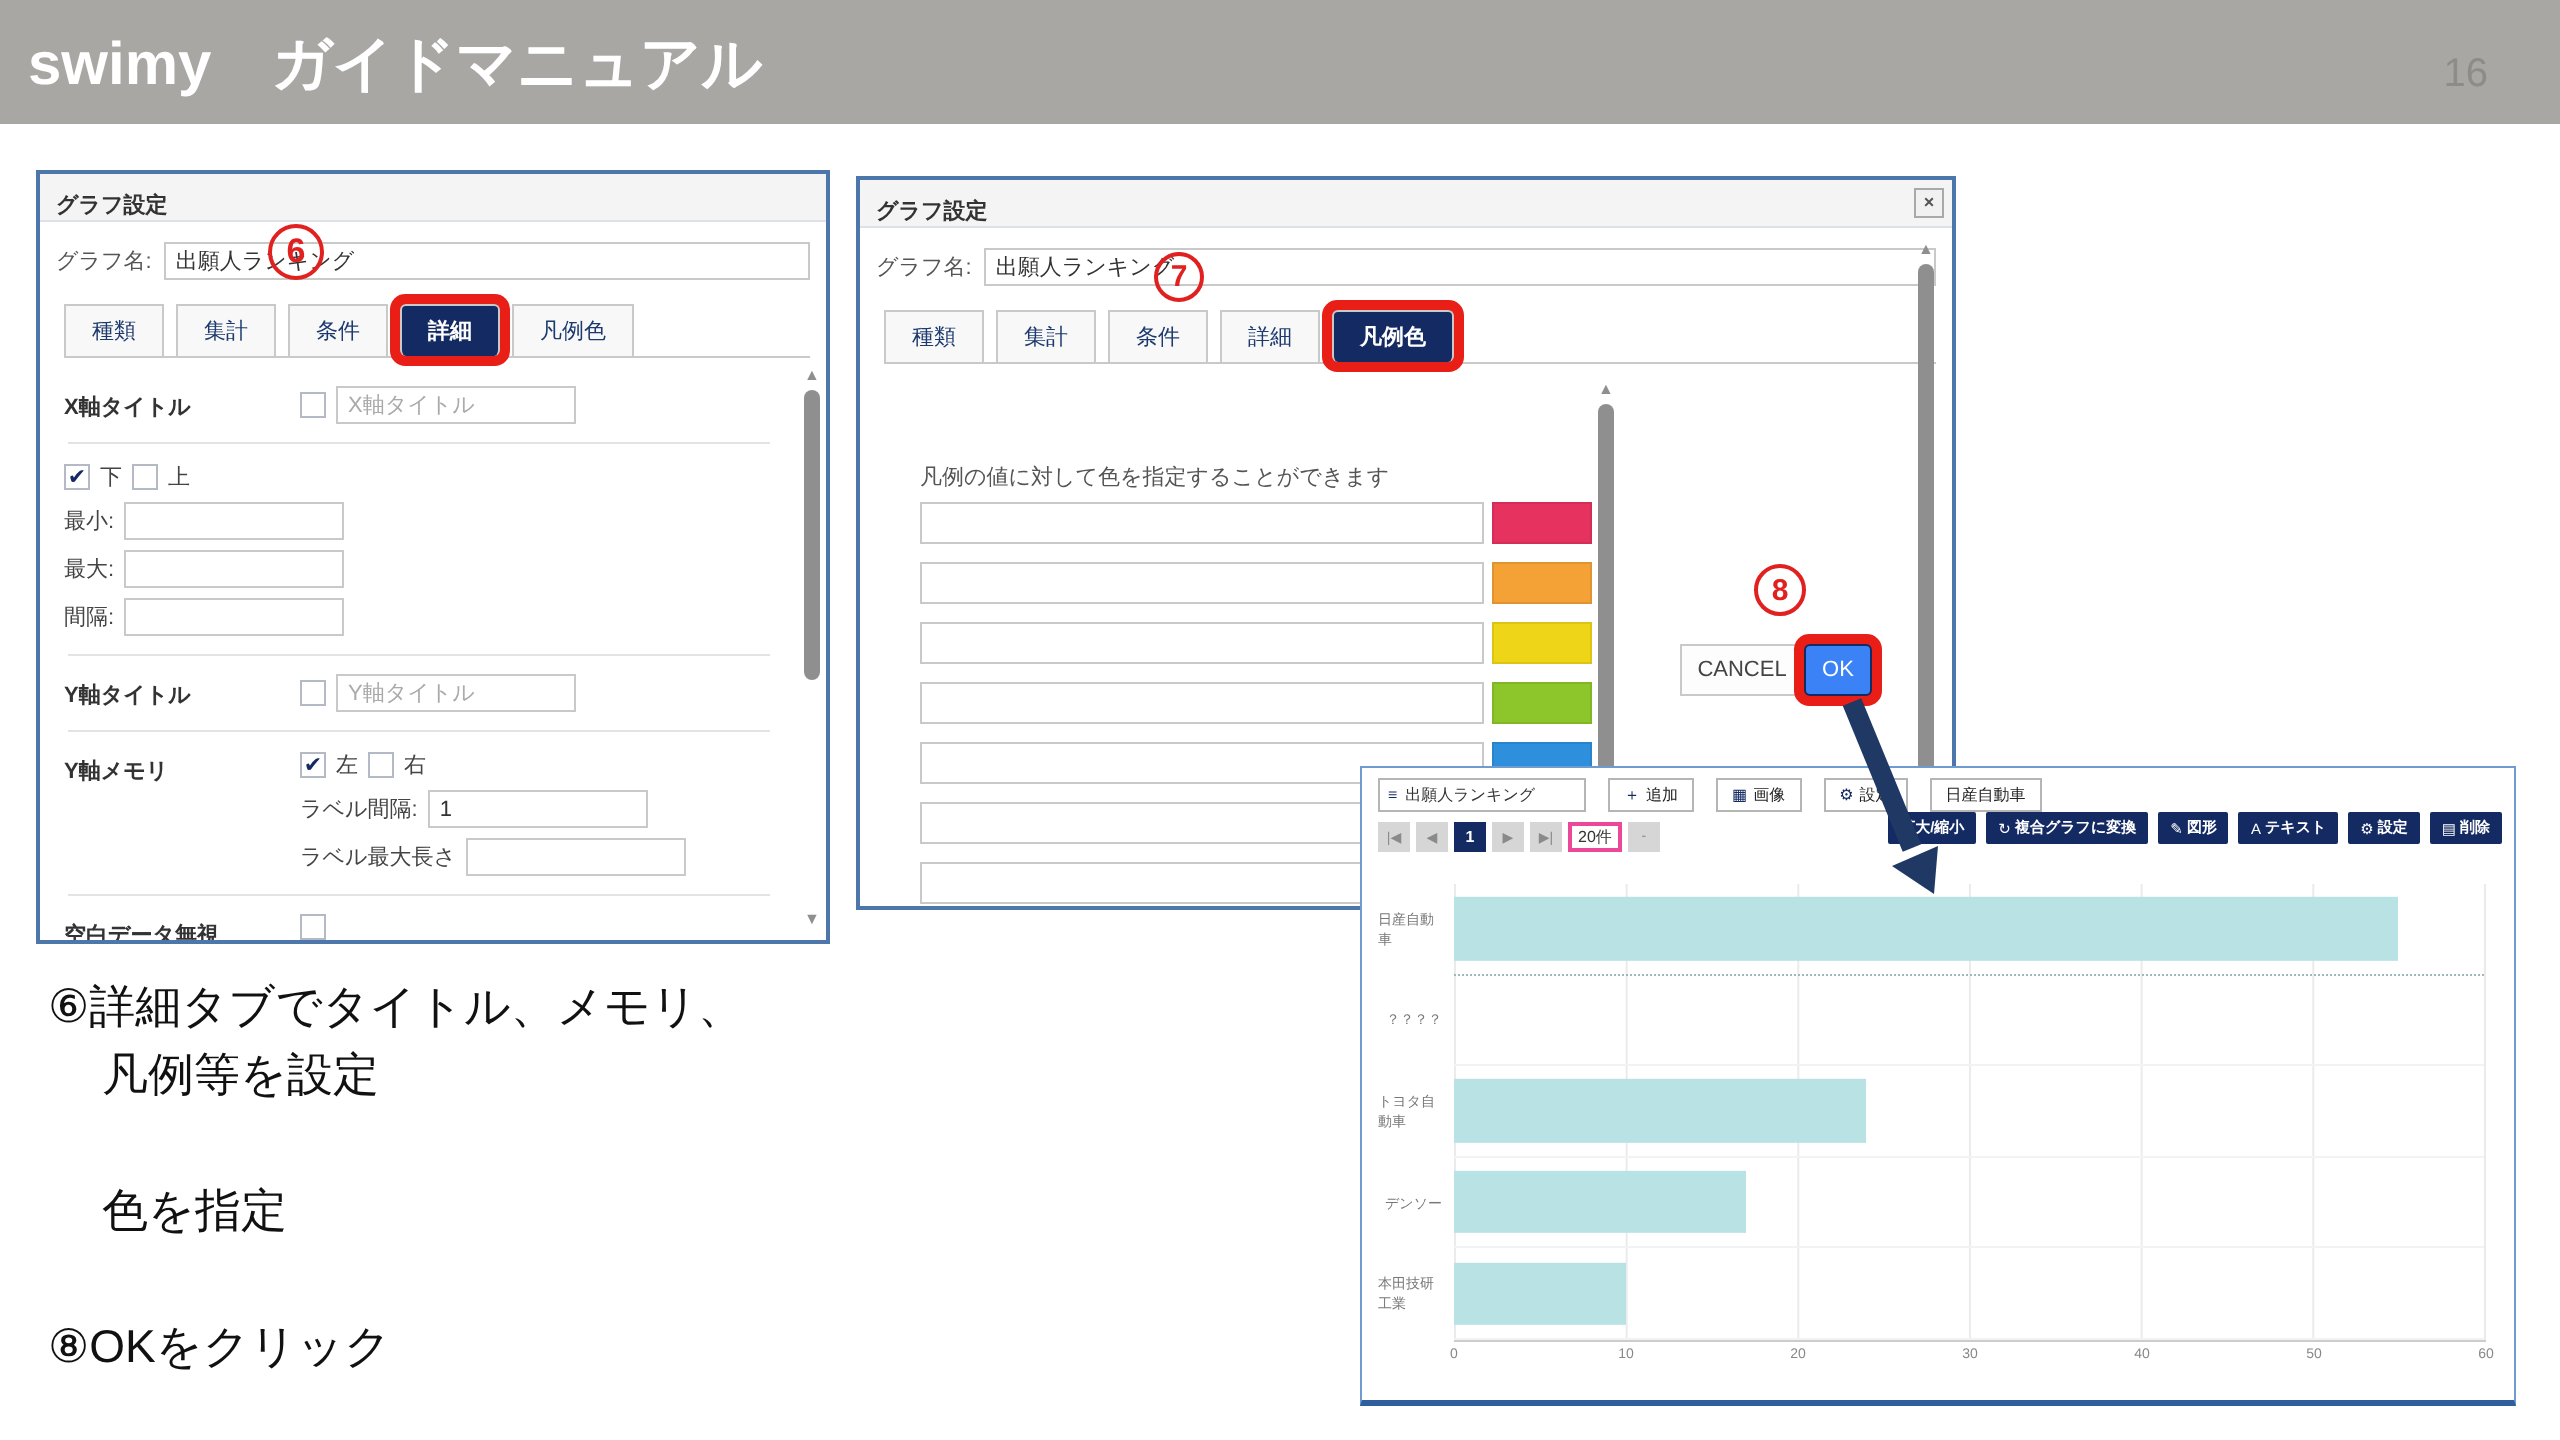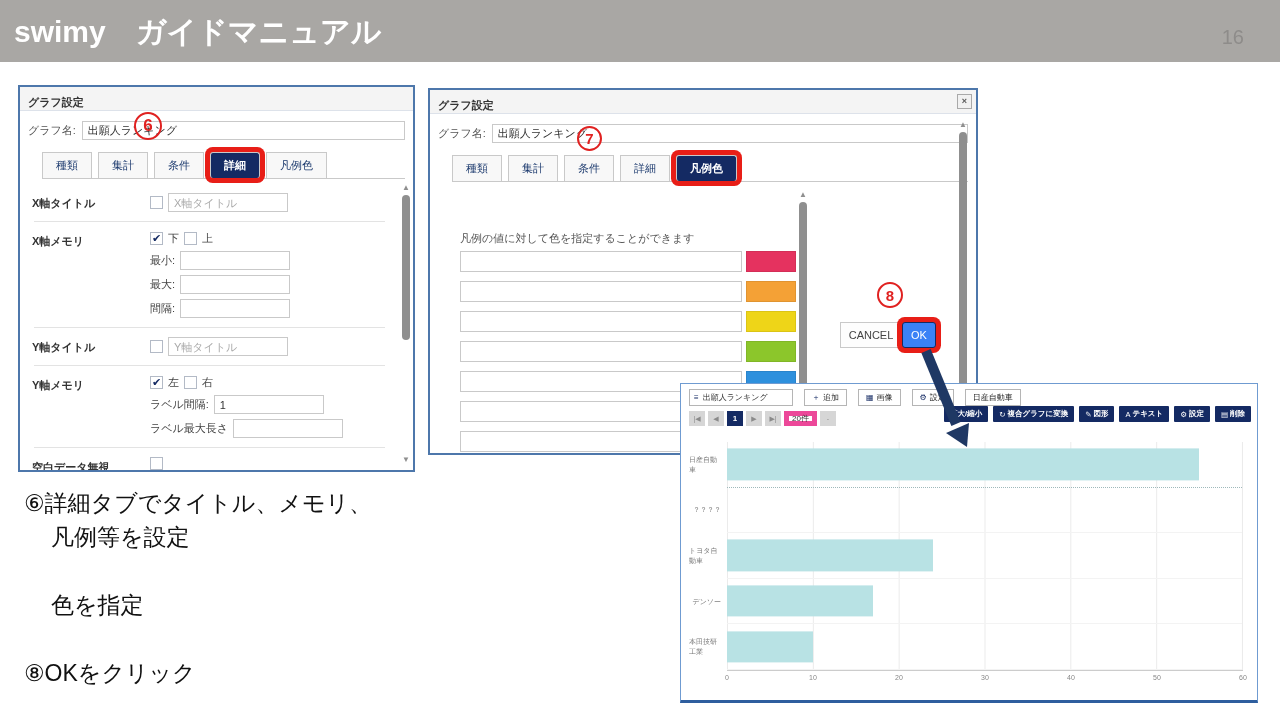--- a/index.html
+++ b/index.html
@@ -12,21 +12,21 @@
   .header .pagenum { position:absolute; right:36px; top:26px; font-size:20px; color:#8e8c8a; }
 
   
   .dialog { position:absolute; background:#fff; border:2px solid #4d77ab; }
   .dlg-left  { left:18px;  top:85px; width:397px; height:387px; z-index:2; overflow:hidden; }
   .dlg-right { left:428px; top:88px; width:550px; height:367px; z-index:3; overflow:hidden; }
   .titlebar { height:24px; background:#f4f4f4; border-bottom:1px solid #dde2ea; display:flex; align-items:flex-end; padding:0 8px; font-size:11px; font-weight:600; color:#333; position:relative; }
   .close-btn { position:absolute; right:4px; top:4px; width:15px; height:15px; border:1px solid #a9a9a9; background:#f1f1f1; color:#555; font-size:9px; line-height:13px; text-align:center; cursor:pointer; }
   .gname-row { display:flex; align-items:center; gap:6px; margin:10px 8px 0 8px; font-size:11px; color:#555; }
   .gname-row input { flex:1; height:19px; border:1px solid #c9c9c9; font-size:11px; padding:0 5px; color:#333; font-family:inherit; }
-  .tabs { display:flex; gap:6px; margin:12px 8px 0 22px; border-bottom:1px solid #c9c9c9; align-items:flex-end; }
+  .tabs { display:flex; gap:6px; margin:12px 8px 0 12px; border-bottom:1px solid #c9c9c9; align-items:flex-end; }
   .tab { padding:5px 13px; font-size:11px; color:#1c3a6e; background:#f8f8f8; border:1px solid #c9c9c9; border-bottom:none; cursor:pointer; }
   .tab.active { background:#142a63; color:#fff; font-weight:bold; }
   .ring-red { box-shadow:0 0 0 5px #e81e17; border-radius:3px; position:relative; z-index:3; }
 
   
   .form { margin:14px 10px 0 12px; }
   .frow { display:flex; margin-bottom:5px; }
   .frow .flabel { width:118px; font-size:11px; font-weight:bold; color:#333; padding-top:3px; flex:none; }
   .fctrl { display:flex; flex-direction:column; gap:5px; }
   .inline { display:flex; align-items:center; gap:5px; font-size:11px; color:#444; }
@@ -55,21 +55,21 @@
 
   
   .chartwin { position:absolute; left:680px; top:383px; width:578px; height:320px; background:#fff; border:1px solid #6f9bd1; border-bottom:3px solid #2e5e9e; z-index:4; }
   .cw-toolbar { position:absolute; left:8px; top:5px; display:flex; gap:11px; align-items:center; }
   .gsel { width:104px; height:17px; border:1px solid #b5b5b5; display:flex; align-items:center; gap:4px; padding:0 4px; font-size:8px; color:#333; background:#fff; cursor:pointer; }
   .wbtn { height:17px; border:1px solid #b5b5b5; background:#fff; font-size:8px; color:#222; padding:0 7px; display:flex; align-items:center; gap:3px; font-family:inherit; cursor:pointer; }
   .nicon { color:#142a63; font-size:8px; }
   .cw-pager { position:absolute; left:8px; top:27px; display:flex; gap:3px; align-items:center; }
   .pbtn { min-width:16px; height:15px; background:#d6d6d6; color:#8a8a8a; font-size:7px; display:flex; align-items:center; justify-content:center; padding:0 3px; cursor:pointer; }
   .pbtn.cur { background:#142a63; color:#fff; font-weight:bold; font-size:8px; }
-  .pbtn.pp { background:#fff; border:5px solid #ec4899; color:#333; font-size:8px; min-width:26px; }
+  .pbtn.pp { background:#fff; border:2px solid #ec4899; color:#333; font-size:8px; min-width:26px; }
   .cw-actions { position:absolute; right:6px; top:22px; display:flex; gap:5px; }
   .abtn { background:#142a63; color:#fff; font-size:7.5px; font-weight:bold; padding:3px 6px; border:none; border-radius:1px; display:flex; align-items:center; gap:2px; font-family:inherit; cursor:pointer; }
   .abtn .ic { font-weight:normal; }
 
   .plot { position:absolute; left:8px; right:14px; top:58px; bottom:14px; }
   .plot-labels { position:absolute; left:0; top:0; bottom:16px; width:36px; }
   .plot-labels div { height:20%; display:flex; align-items:center; justify-content:flex-end; padding-right:4px; font-size:7px; color:#777; }
   .plot-rows { position:absolute; left:38px; right:0; top:0; bottom:16px;
       background-image:linear-gradient(to right,#ebebeb 1px,transparent 1px);
       background-size:calc(100%/6) 100%; border-right:1px solid #ebebeb; }
@@ -121,21 +121,20 @@
       <span class="flabel">X軸タイトル</span>
       <div class="fctrl">
           <div class="inline">
         <span class="cb"></span>
         <input class="txt w120" type="text" placeholder="X軸タイトル" style="">
       </div>
         </div>
     </div>
     <div class="sep"></div>
     <div class="frow">
-      <span class="flabel">X軸メモリ</span>
       <div class="fctrl">
         <div class="inline">
           <span class="cb">✔</span>
           <span>下</span>
           <span class="cb"></span>
           <span>上</span>
         </div>
         <div class="inline">
             <span>最小:</span>
           <input class="txt w110" type="text" style="">

